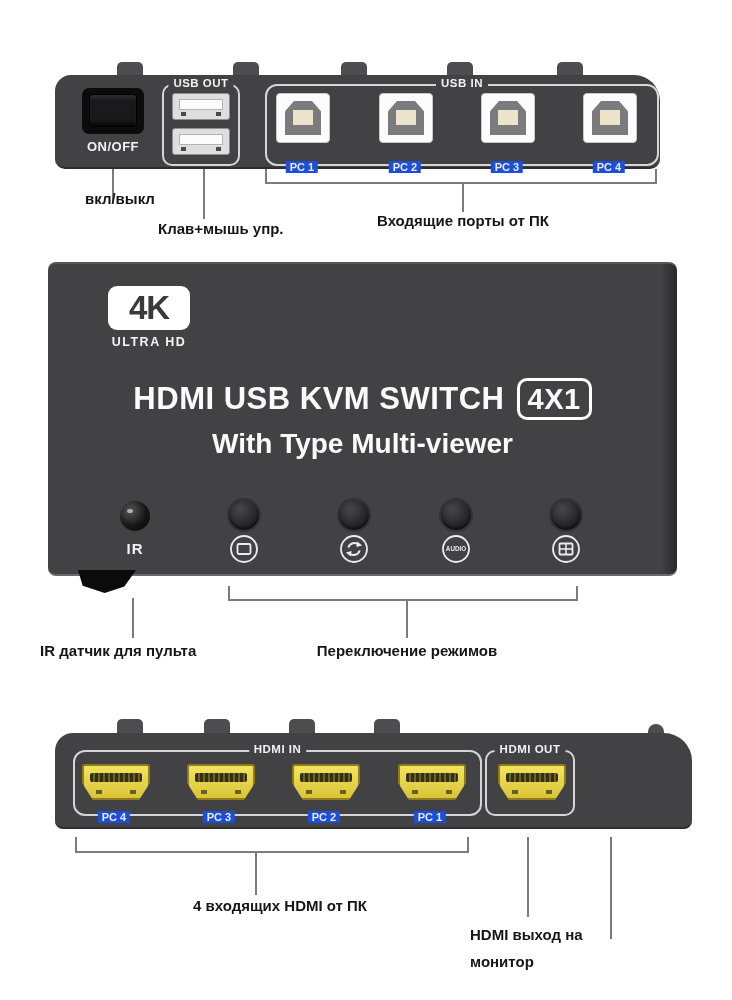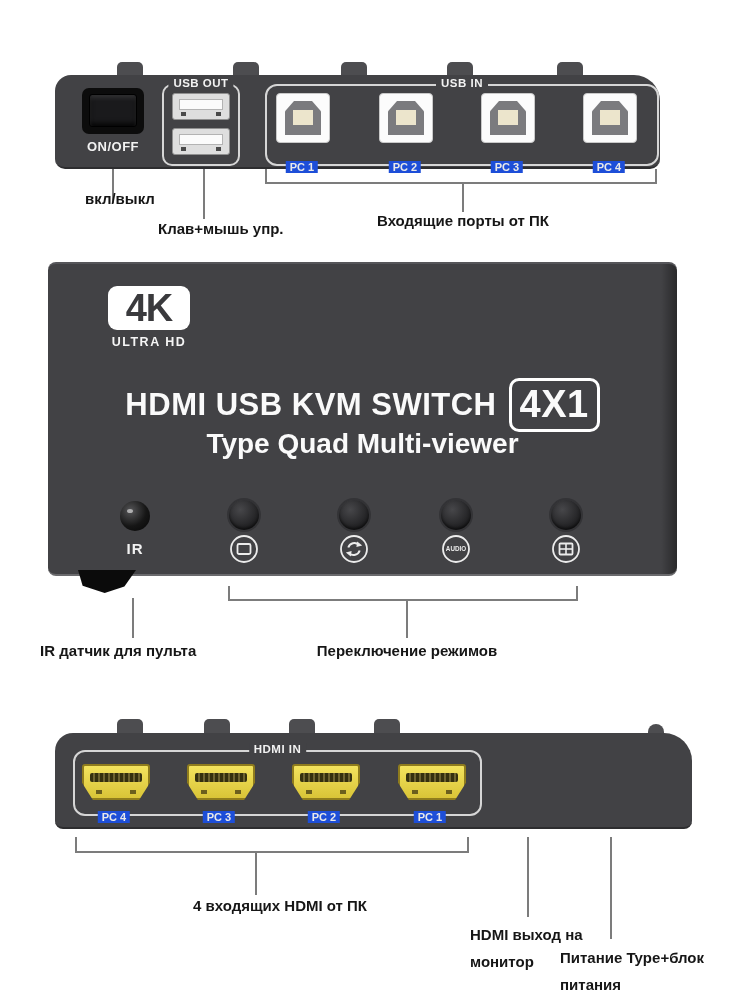--- a/index.html
+++ b/index.html
@@ -37,26 +37,26 @@
   .usbb .inner{position:absolute;left:16px;top:16px;width:20px;height:15px;background:#ece5cc;}
 
   
   #panel-front{left:48px;top:262px;width:629px;height:310px;border-radius:8px;
                border-top:2px solid #56565a;border-bottom:2px solid #6a6a6d;}
   #panel-front .edge{position:absolute;right:0;top:0;width:16px;height:100%;
                      background:linear-gradient(90deg,rgba(0,0,0,0),rgba(0,0,0,.38));
                      border-radius:0 8px 8px 0;}
   .badge4k{position:absolute;left:60px;top:22px;width:82px;height:44px;background:#ffffff;border-radius:9px;
            display:flex;align-items:center;justify-content:center;
-           color:#3a3a3d;font-weight:bold;font-size:38px;letter-spacing:-1px;}
+           color:#3a3a3d;font-weight:bold;font-size:33px;letter-spacing:-1px;}
   .ultrahd{position:absolute;left:60px;top:71px;width:82px;text-align:center;
            color:#f5f5f5;font-weight:bold;font-size:12.5px;letter-spacing:1.5px;}
   .title-row{position:absolute;left:0;top:114px;width:100%;display:flex;align-items:center;
              justify-content:center;gap:12px;color:#fafafa;font-weight:bold;font-size:31px;letter-spacing:.5px;}
-  .box41{border:3px solid #fff;border-radius:10px;padding:0 8px;font-size:38px;line-height:1.25;}
+  .box41{border:3px solid #fff;border-radius:10px;padding:0 8px;font-size:29px;line-height:1.25;}
   .subtitle{position:absolute;left:0;top:164px;width:100%;text-align:center;
             color:#fafafa;font-weight:bold;font-size:28px;}
   .ir-dome{position:absolute;left:72px;top:237px;width:30px;height:30px;border-radius:50%;
            background:radial-gradient(circle at 35% 32%,#555557 0%,#161616 55%,#050505 100%);}
   .ir-dome::after{content:"";position:absolute;left:7px;top:8px;width:6px;height:4px;border-radius:50%;
                   background:rgba(255,255,255,.55);}
   .ir-label{position:absolute;left:60px;top:276px;width:54px;text-align:center;
             color:#f2f2f2;font-weight:bold;font-size:15px;letter-spacing:1px;}
   .pushbtn{position:absolute;top:236px;width:30px;height:30px;border-radius:50%;
            background:radial-gradient(circle at 38% 32%,#47474a,#1d1d1f 75%);
@@ -151,21 +151,21 @@
 
   <div id="panel-front" class="panel">
     <div class="edge"></div>
     <div class="badge4k">4K</div>
     <div class="ultrahd">ULTRA HD</div>
 
     <div class="title-row">
       <span>HDMI USB KVM SWITCH</span>
       <span class="box41">4X1</span>
     </div>
-    <div class="subtitle">Type Quad Multi-viewer</div>
+    <div class="subtitle">With Type Multi-viewer</div>
 
     <div class="ir-dome"></div>
     <div class="ir-label">IR</div>
 
     <div class="pushbtn" style="left:181px;"></div>
     <div class="pushbtn" style="left:291px;"></div>
     <div class="pushbtn" style="left:393px;"></div>
     <div class="pushbtn" style="left:503px;"></div>
 
     <svg class="modeicon" style="left:181px;" viewBox="0 0 30 30">
@@ -229,34 +229,38 @@
           <div class="slot"></div>
           <div class="d1"></div>
           <div class="d2"></div>
         </div>
       <div class="portlabel" style="left:39px;">PC 4</div>
       <div class="portlabel" style="left:144px;">PC 3</div>
       <div class="portlabel" style="left:249px;">PC 2</div>
       <div class="portlabel" style="left:355px;">PC 1</div>
     </div>
 
+    <div class="group" style="left:430px;top:17px;width:86px;height:62px;border-radius:10px;">
+      <div class="grouplabel">HDMI OUT</div>
+      <div class="hdmi" style="left:11px;top:12px;">
+          <div class="slot"></div>
+          <div class="d1"></div>
+          <div class="d2"></div>
+        </div>
+    </div>
 
   </div>
 
   <div class="cline" style="left:75px;top:837px;width:2px;height:15px;"></div>
   <div class="cline" style="left:467px;top:837px;width:2px;height:15px;"></div>
   <div class="cline" style="left:75px;top:851px;width:394px;height:2px;"></div>
   <div class="cline" style="left:255px;top:851px;width:2px;height:44px;"></div>
   <div class="note center" style="left:160px;top:897px;width:240px;">4 входящих HDMI от ПК</div>
 
   <div class="cline" style="left:527px;top:837px;width:2px;height:80px;"></div>
   <div class="note" style="left:470px;top:921px;line-height:27px;">
     <div>HDMI выход на</div>
     <div>монитор</div>
   </div>
 
   <div class="cline" style="left:610px;top:837px;width:2px;height:102px;"></div>
-  <div class="note" style="left:560px;top:944px;line-height:27px;">
-    <div>Питание Type+блок</div>
-    <div>питания</div>
-  </div>
 
 </div>
 
 </body></html>

